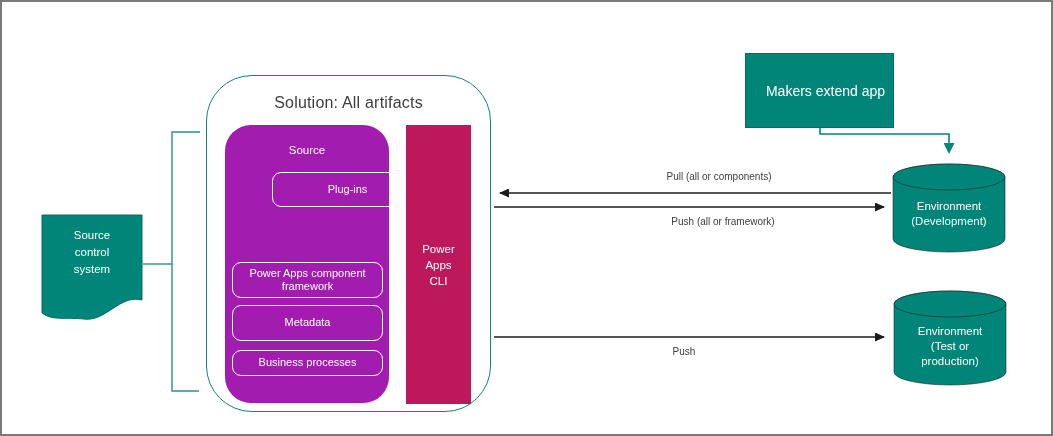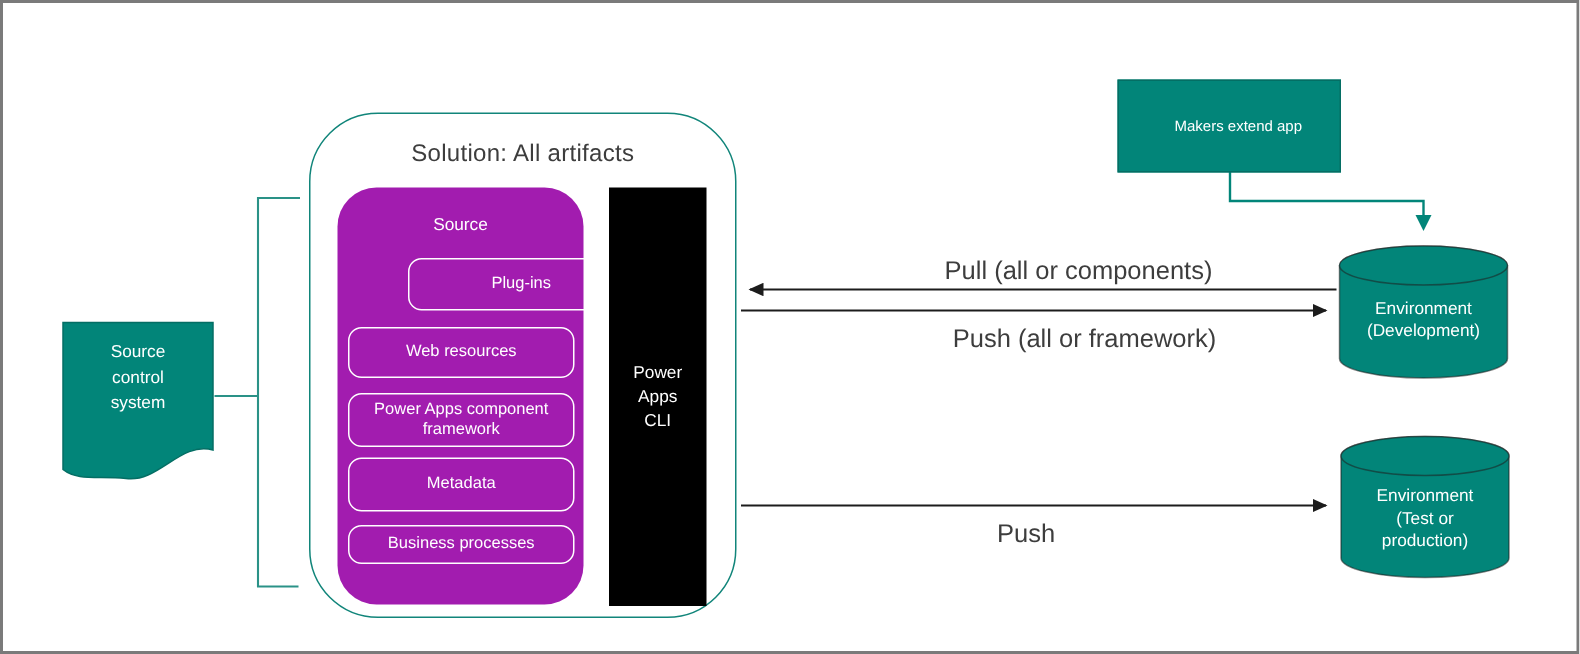--- a/index.html
+++ b/index.html
@@ -74,39 +74,39 @@
   .item-1 { top: 47px;  height: 35px; margin-left: 40px; }
   .item-2 { top: 93px;  height: 34px; }
   .item-3 { top: 137px; height: 36px; }
   .item-4 { top: 180px; height: 36px; }
   .item-5 { top: 225px; height: 26px; }
 
   
   .cli-box {
     left: 404px; top: 123px;
     width: 65px; height: 279px;
-    background: #000000;
+    background: #be185d;
     color: #ffffff;
     font-size: 11.5px;
     line-height: 16px;
     display: flex;
     align-items: center;
     justify-content: center;
     text-align: center;
     padding: 0 13px;
   }
 
   
   .makers-box {
     left: 743px; top: 51px;
-    width: 149px; height: 62px;
+    width: 149px; height: 75px;
     background: #028579;
     border: 1px solid #046e64;
     color: #ffffff;
-    font-size: 10px;
+    font-size: 14px;
     display: flex;
     align-items: center;
     justify-content: center;
     text-align: center;
     padding-left: 12px;
   }
 
   
   .source-control-label {
     left: 58px; top: 225px;
@@ -123,21 +123,21 @@
     font-size: 11.5px;
     line-height: 15px;
     text-align: center;
   }
   .env-dev-label  { left: 897px; top: 197px; width: 100px; }
   .env-test-label { left: 905px; top: 322px; width: 86px;  }
 
   
   .flow-label {
     color: #3d3d3d;
-    font-size: 17px;
+    font-size: 10px;
     text-align: center;
   }
   .pull-label        { left: 617px; top: 169px; width: 200px; }
   .push-label        { left: 621px; top: 214px; width: 200px; }
   .push-bottom-label { left: 632px; top: 344px; width: 100px; }
 </style>
 </head>
 <body>
 
 <div class="canvas">
@@ -181,21 +181,20 @@
     </g>
   </svg>
 
   <div class="abs solution-container">
     <div class="solution-title">Solution: All artifacts</div>
   </div>
 
   <div class="abs source-group">
     <div class="source-group-title">Source</div>
     <div class="artifact-item item-1">Plug-ins</div>
-    <div class="artifact-item item-2">Web resources</div>
     <div class="artifact-item item-3">Power Apps component framework</div>
     <div class="artifact-item item-4">Metadata</div>
     <div class="artifact-item item-5">Business processes</div>
   </div>
 
   <div class="abs cli-box">Power Apps CLI</div>
 
   <div class="abs source-control-label">Source control system</div>
 
   <div class="abs makers-box">Makers extend app</div>

